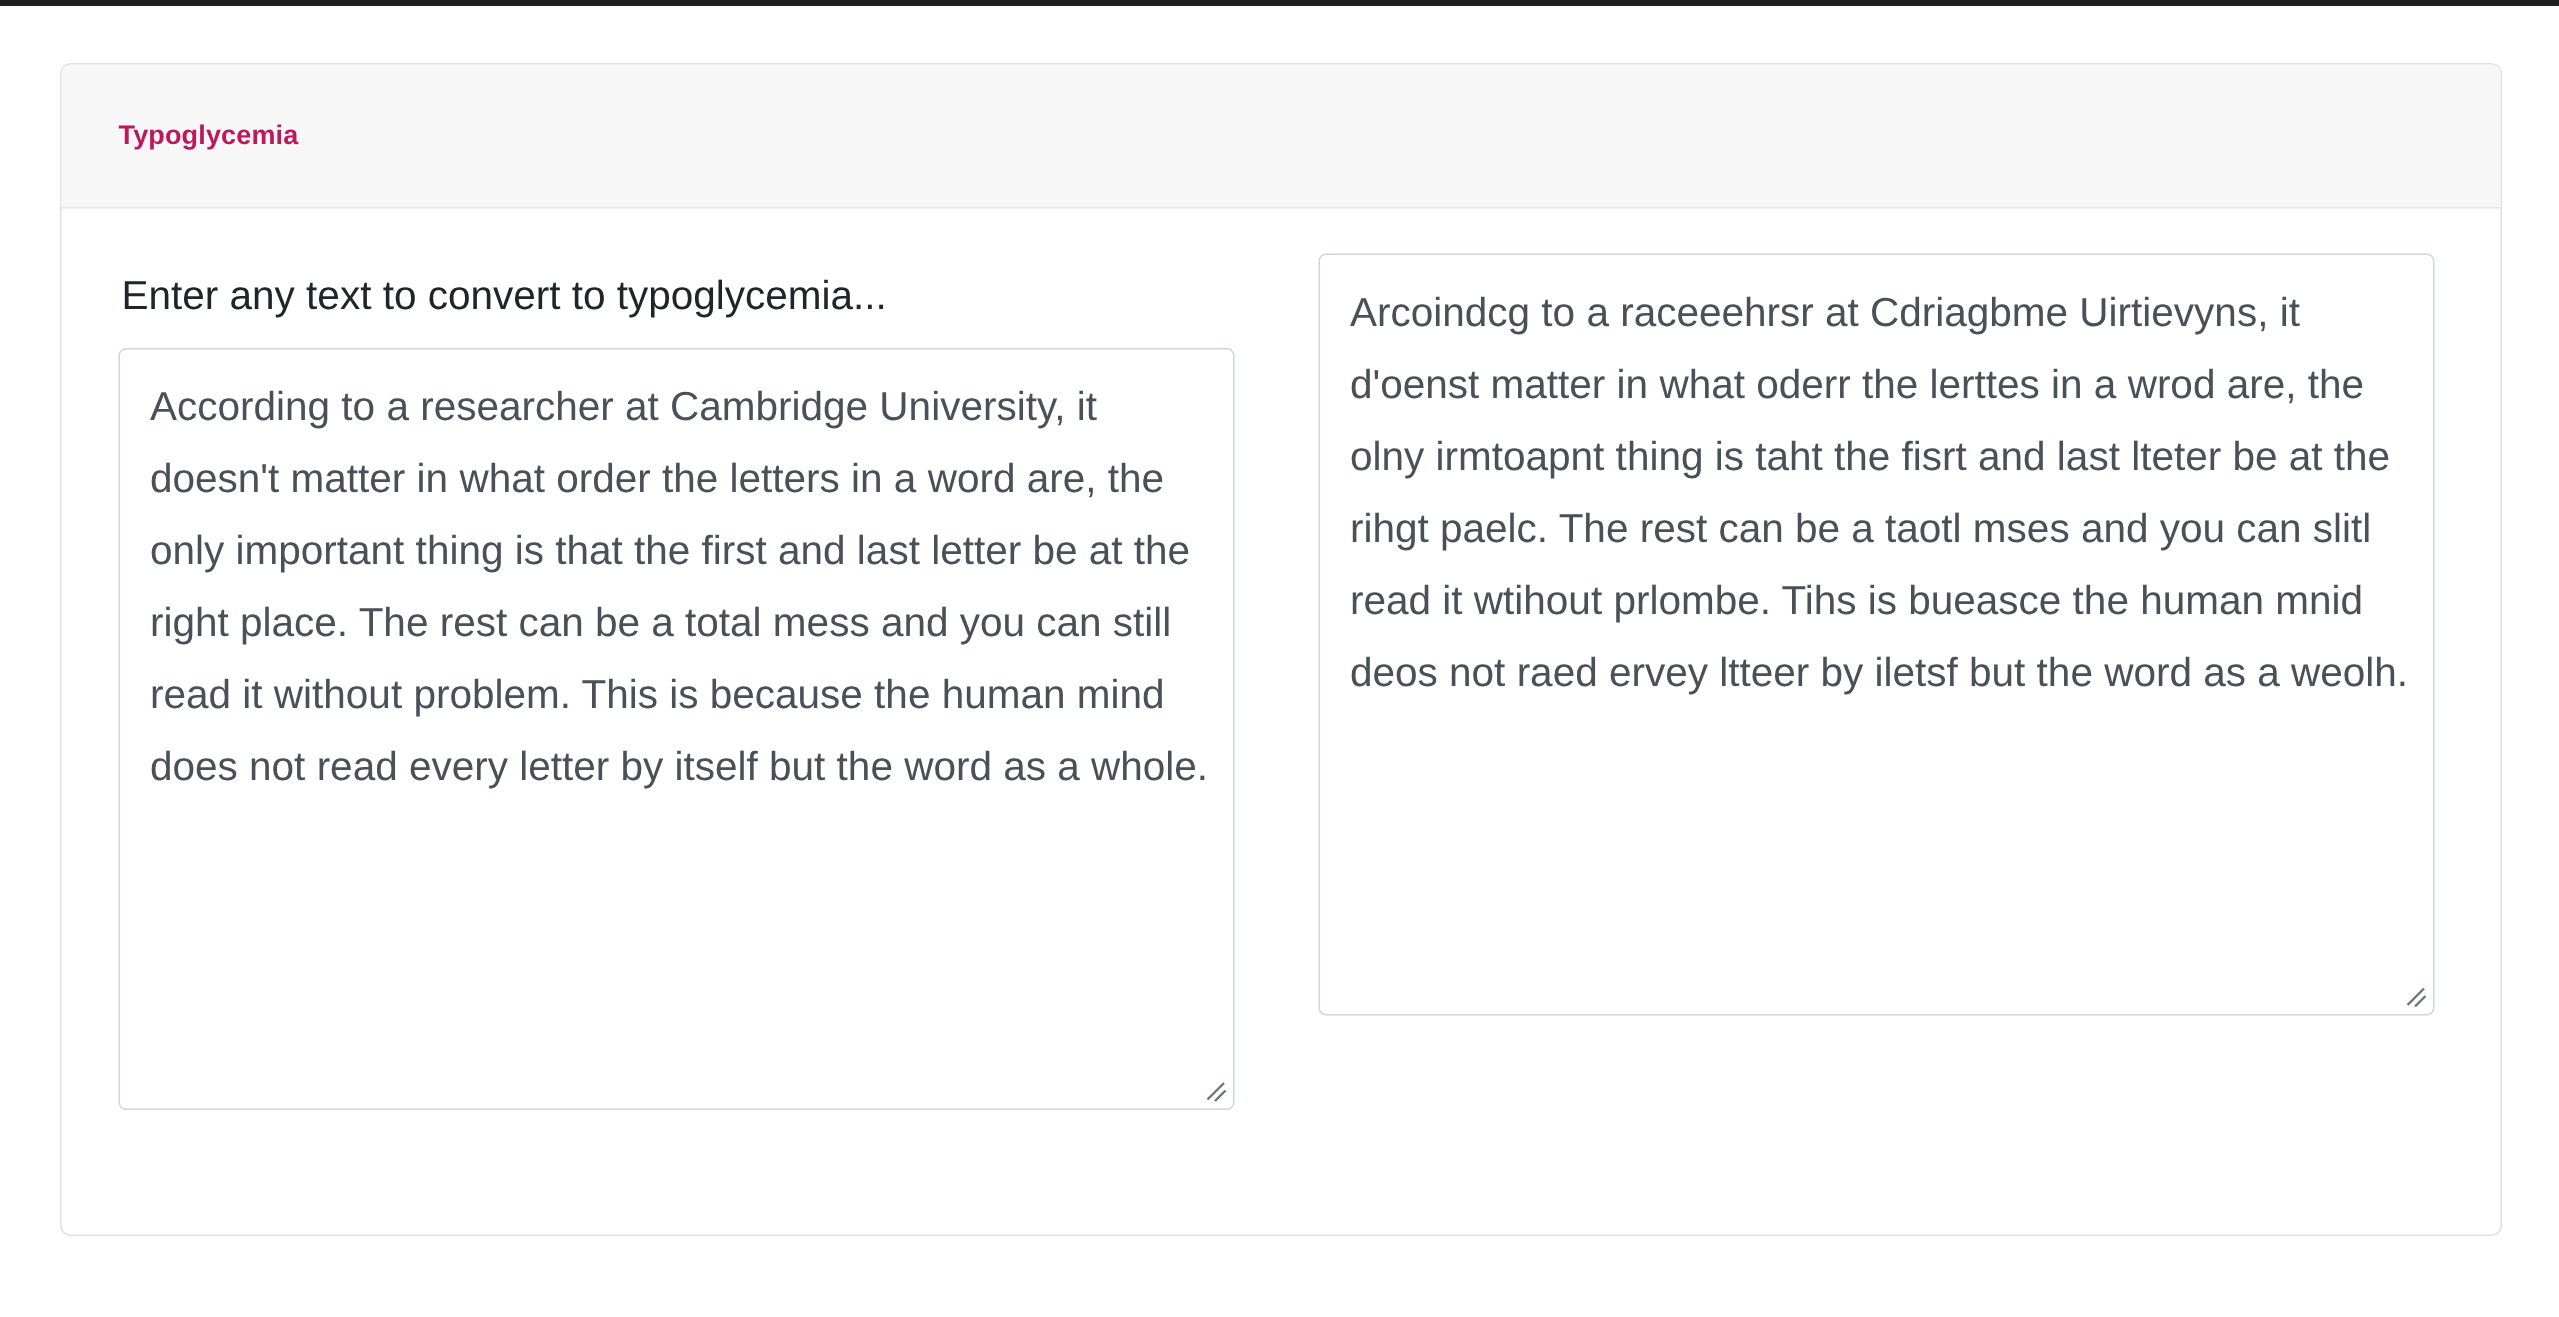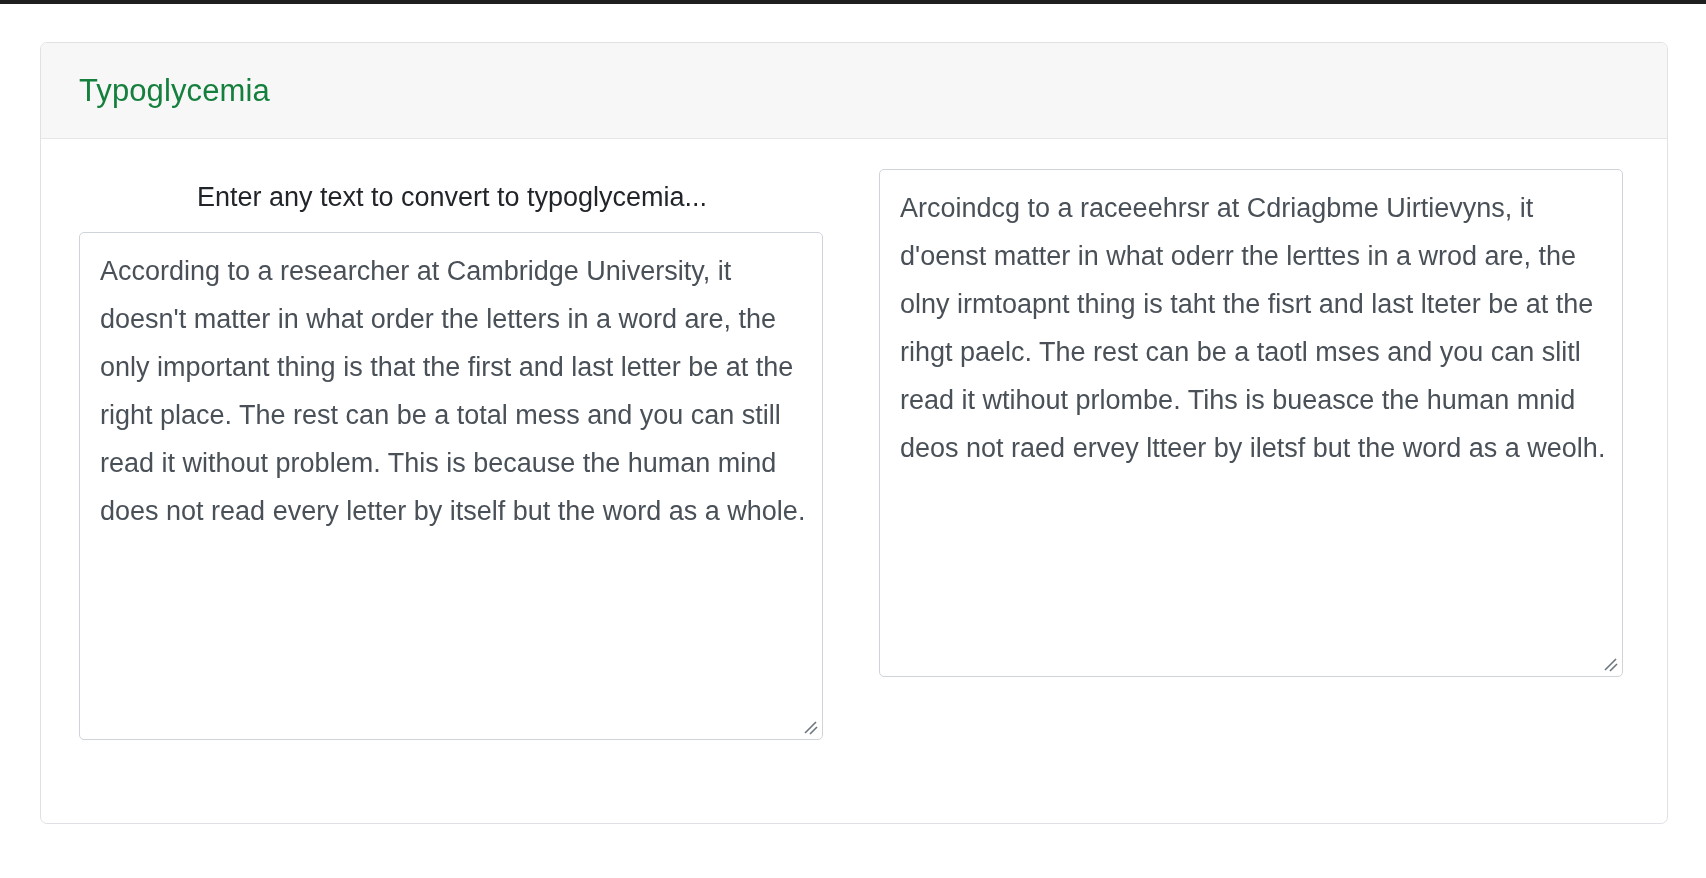--- a/index.html
+++ b/index.html
@@ -31,35 +31,35 @@
   }
   .card-header {
     height: 96px;
     background: #f7f7f8;
     border-bottom: 1px solid #e4e6e8;
     display: flex;
     align-items: center;
     padding: 0 38px;
   }
   .card-title {
-    font-size: 31px;
-    color: #15803d;
+    font-size: 18px;
+    color: #be185d;
     line-height: 1.2;
     letter-spacing: 0.1px;
+    font-weight: bold;
   }
   .card-body {
     padding: 30px 38px 0 38px;
     display: flex;
     gap: 56px;
   }
   .col {
     width: 744px;
     display: flex;
     flex-direction: column;
-    align-items: center;
   }
   .field-label {
     font-size: 27px;
     color: #212529;
     margin: 12px 0 17px 2px;
     line-height: 1.25;
   }
   .ta-wrap {
     position: relative;
     width: 744px;

